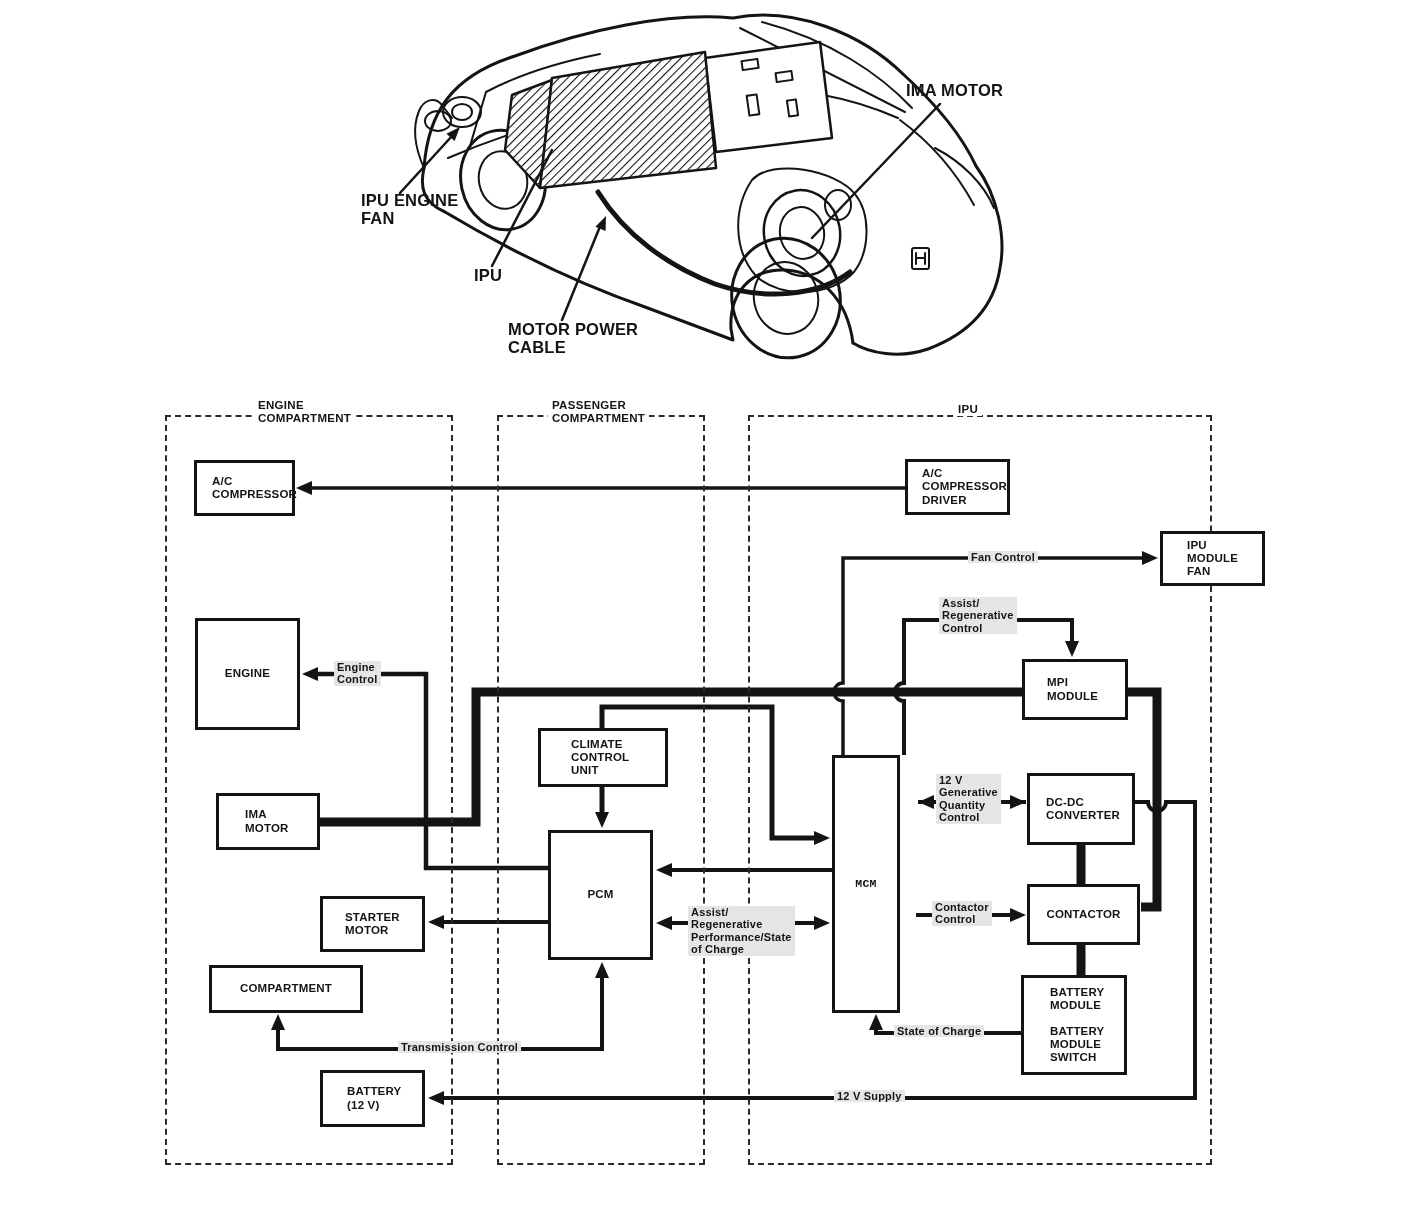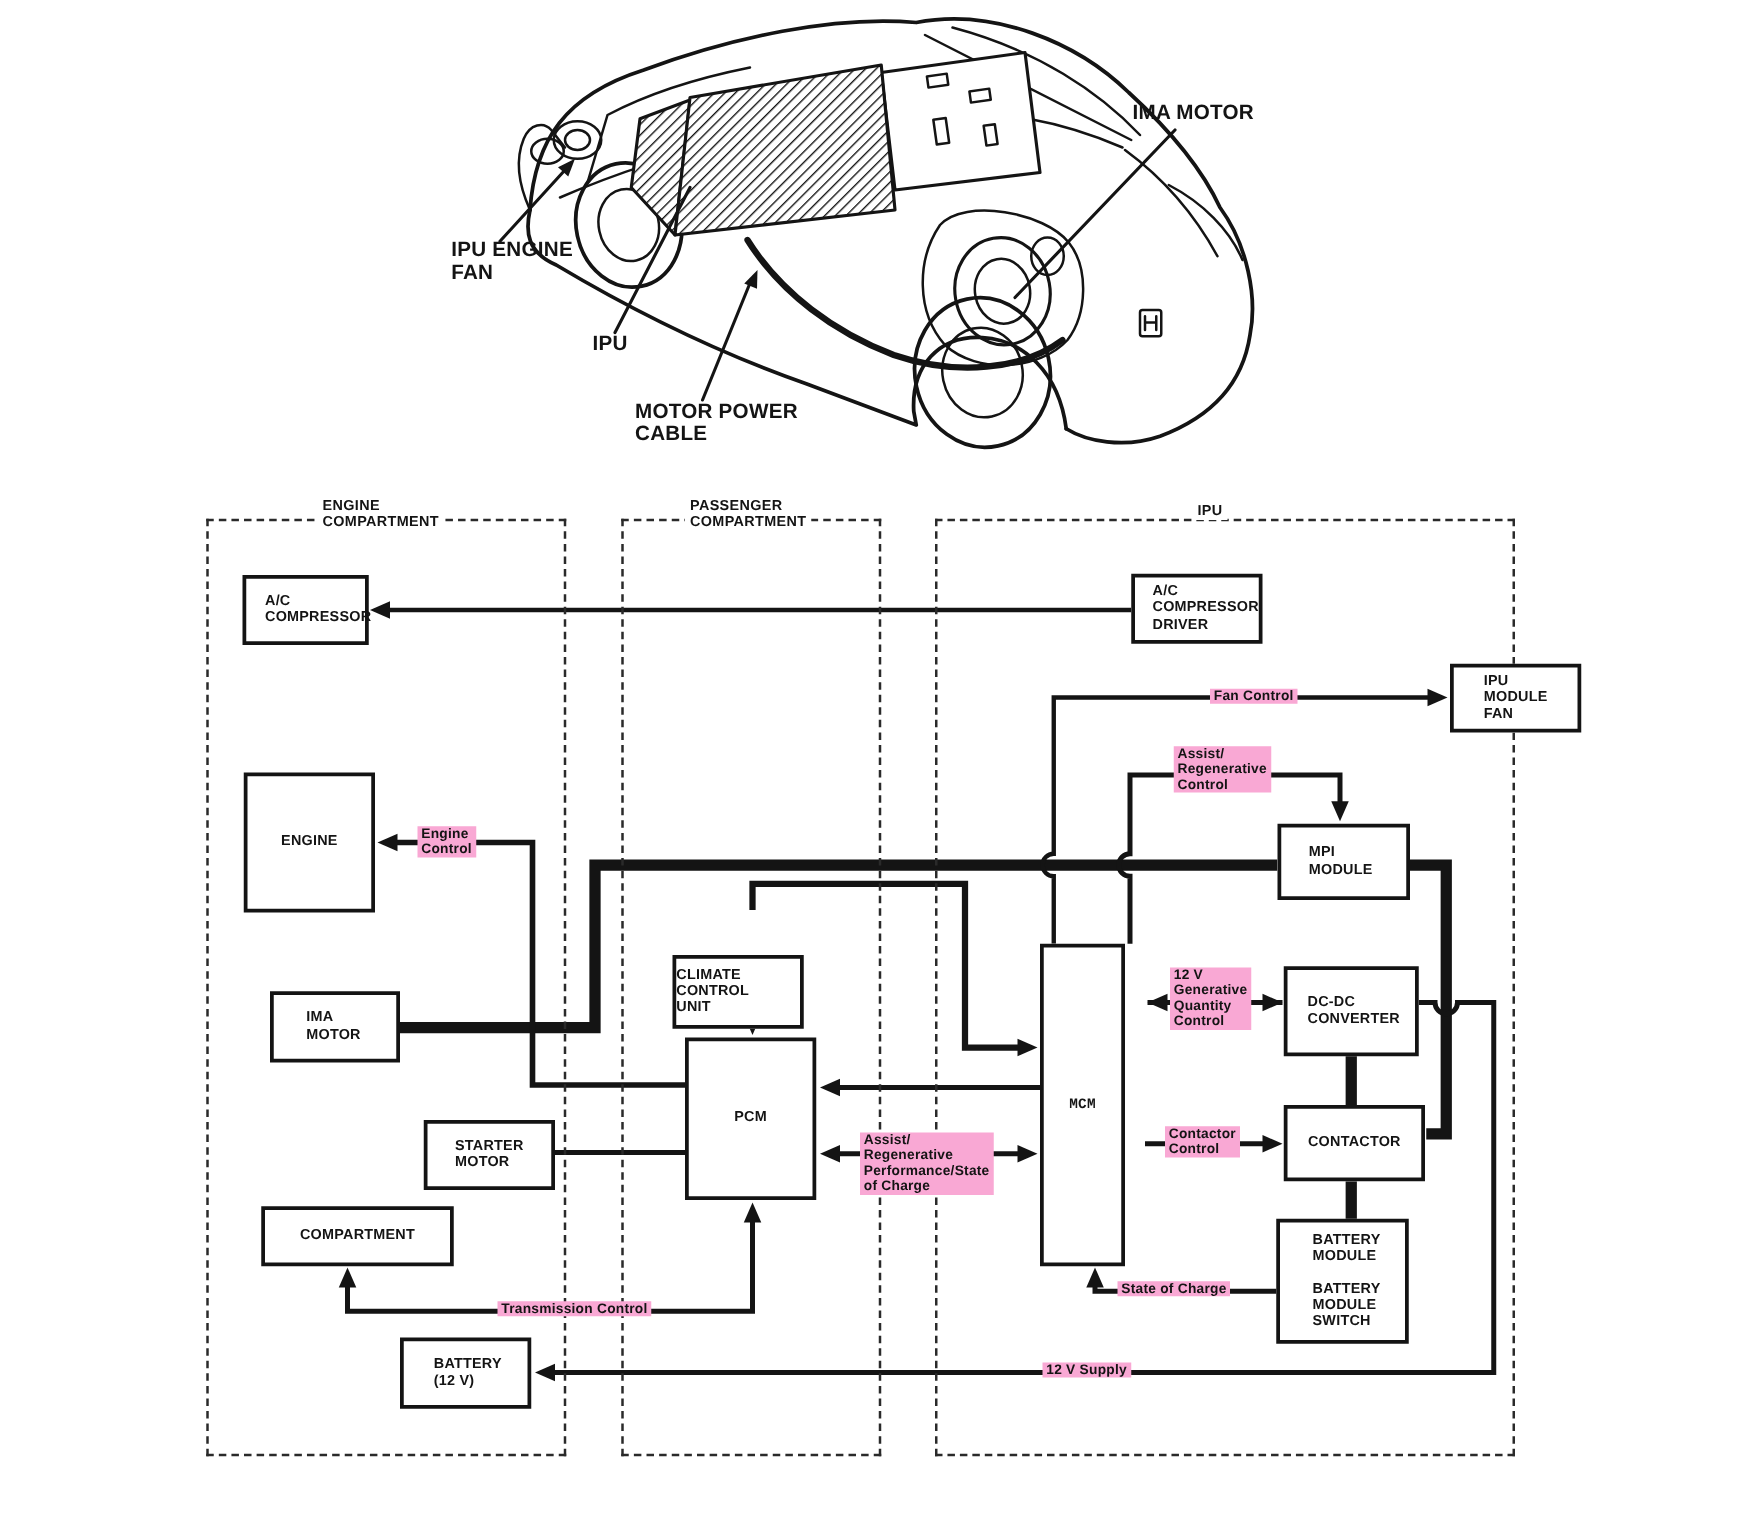--- a/index.html
+++ b/index.html
@@ -5,21 +5,21 @@
   html,body{margin:0;padding:0;background:#ffffff;}
   #stage{position:relative;width:1408px;height:1210px;background:#ffffff;overflow:hidden;
          font-family:"Liberation Sans","DejaVu Sans",sans-serif;color:#141414;}
   #art{position:absolute;left:0;top:0;z-index:1;}
   .comp{position:absolute;border:2px dashed #2a2a2a;box-sizing:border-box;z-index:2;}
   .box{position:absolute;border:3px solid #141414;background:#ffffff;box-sizing:border-box;
        display:flex;align-items:center;z-index:3;
        font-weight:bold;font-size:11.5px;line-height:1.14;letter-spacing:.2px;}
   .box span{white-space:pre-line;}
   .box.center{justify-content:center;text-align:center;}
-  .lbl{position:absolute;background:#f9a8d4;padding:0 3px;z-index:4;
+  .lbl{position:absolute;background:#e5e5e5;padding:0 3px;z-index:4;
        font-weight:bold;font-size:11px;line-height:1.13;white-space:pre-line;letter-spacing:.2px;}
   .complbl{position:absolute;background:#ffffff;padding:0 4px;z-index:4;
        font-weight:bold;font-size:11.5px;line-height:1.1;white-space:pre-line;letter-spacing:.3px;}
   .carlbl{position:absolute;z-index:4;font-weight:bold;font-size:16.5px;line-height:1.08;
        white-space:pre-line;letter-spacing:.2px;}
 </style>
 </head>
 <body>
 
 <div id="stage">
@@ -181,35 +181,35 @@
 
   <div class="box center" style="left:195px;top:618px;width:105px;height:112px;">
     <span>ENGINE</span>
     </div>
 
   <div class="box" style="left:196px;top:793px;width:104px;height:57px;padding-left:26px;margin-left:20px;">
     <span>IMA
 MOTOR</span>
     </div>
 
-  <div class="box" style="left:320px;top:896px;width:105px;height:56px;padding-left:22px;margin-left:19px;">
+  <div class="box" style="left:320px;top:896px;width:105px;height:56px;padding-left:22px;">
     <span>STARTER
 MOTOR</span>
     </div>
 
   <div class="box center" style="left:209px;top:965px;width:154px;height:48px;">
     <span>COMPARTMENT</span>
     </div>
 
   <div class="box" style="left:320px;top:1070px;width:105px;height:57px;padding-left:24px;">
     <span>BATTERY
 (12 V)</span>
     </div>
 
-  <div class="box" style="left:538px;top:728px;width:105px;height:59px;margin-top:36px;">
+  <div class="box" style="left:538px;top:728px;width:130px;height:59px;padding-left:30px;">
     <span>CLIMATE
 CONTROL
 UNIT</span>
     </div>
 
   <div class="box center" style="left:548px;top:830px;width:105px;height:130px;">
     <span>PCM</span>
     </div>
 
   <div class="box center" style="left:832px;top:755px;width:68px;height:258px;font-family:Liberation Mono, monospace;">

